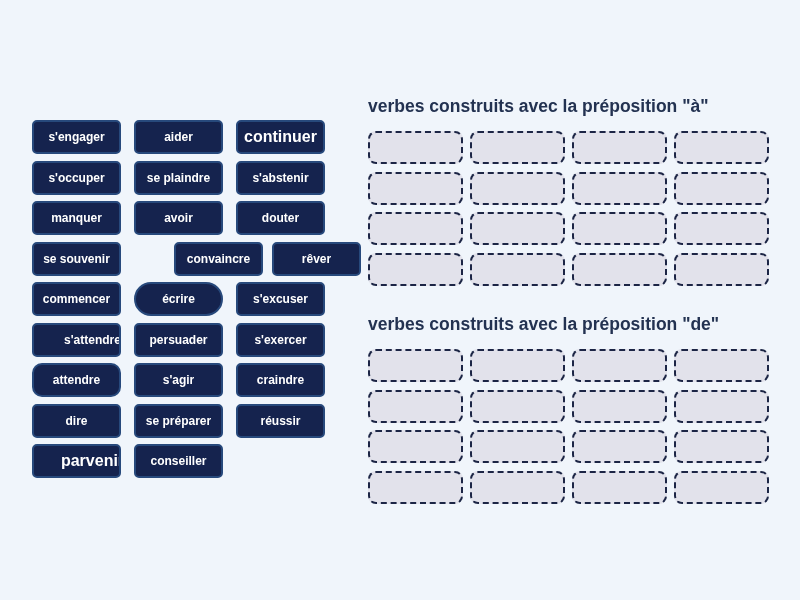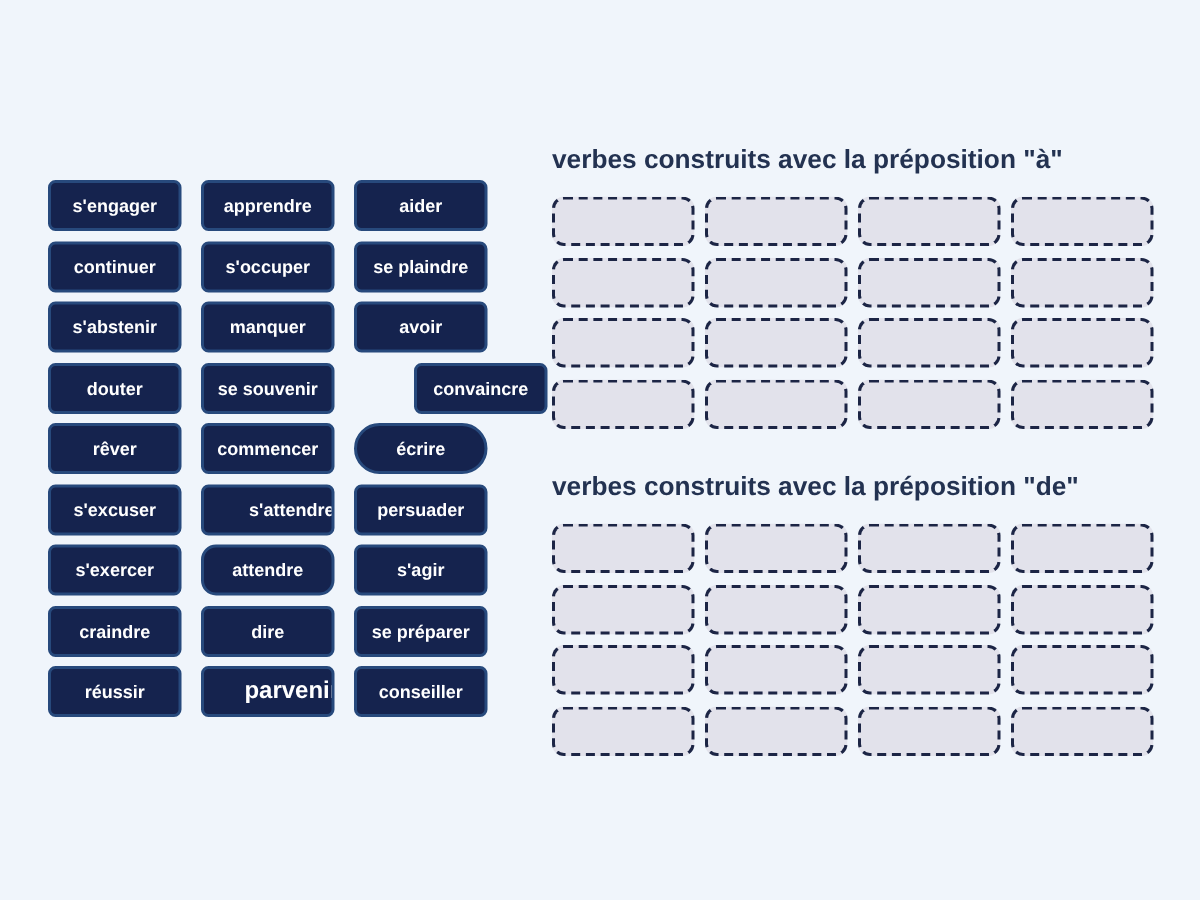--- a/index.html
+++ b/index.html
@@ -58,32 +58,31 @@
     border-radius:8px;
   }
 </style>
 </head>
 <body>
 
 <div class="board">
 
   <div class="tile-grid">
       <div class="tile" style="font-size: 12px;">s'engager</div>
-      <div class="tile" style="font-size: 12px;">apprendre</div>
       <div class="tile" style="font-size: 12px;">aider</div>
-      <div class="tile" style="font-size: 12px;">continuer</div>
+      <div class="tile" style="font-size: 16px;">continuer</div>
       <div class="tile" style="font-size: 12px;">s'occuper</div>
       <div class="tile" style="font-size: 12px;">se plaindre</div>
       <div class="tile" style="font-size: 12px;">s'abstenir</div>
       <div class="tile" style="font-size: 12px;">manquer</div>
       <div class="tile" style="font-size: 12px;">avoir</div>
       <div class="tile" style="font-size: 12px;">douter</div>
       <div class="tile" style="font-size: 12px;">se souvenir</div>
       <div class="tile" style="font-size: 12px; margin-left: 40px;">convaincre</div>
-      <div class="tile" style="font-size: 12px;">rêver</div>
+      <div class="tile" style="font-size: 12px; margin-left: 36px;">rêver</div>
       <div class="tile" style="font-size: 12px;">commencer</div>
       <div class="tile" style="font-size: 12px; border-radius: 17px;">écrire</div>
       <div class="tile" style="font-size: 12px;">s'excuser</div>
       <div class="tile" style="font-size: 12px; padding-left: 32px;">s'attendre</div>
       <div class="tile" style="font-size: 12px;">persuader</div>
       <div class="tile" style="font-size: 12px;">s'exercer</div>
       <div class="tile" style="font-size: 12px; border-radius: 10px;">attendre</div>
       <div class="tile" style="font-size: 12px;">s'agir</div>
       <div class="tile" style="font-size: 12px;">craindre</div>
       <div class="tile" style="font-size: 12px;">dire</div>

